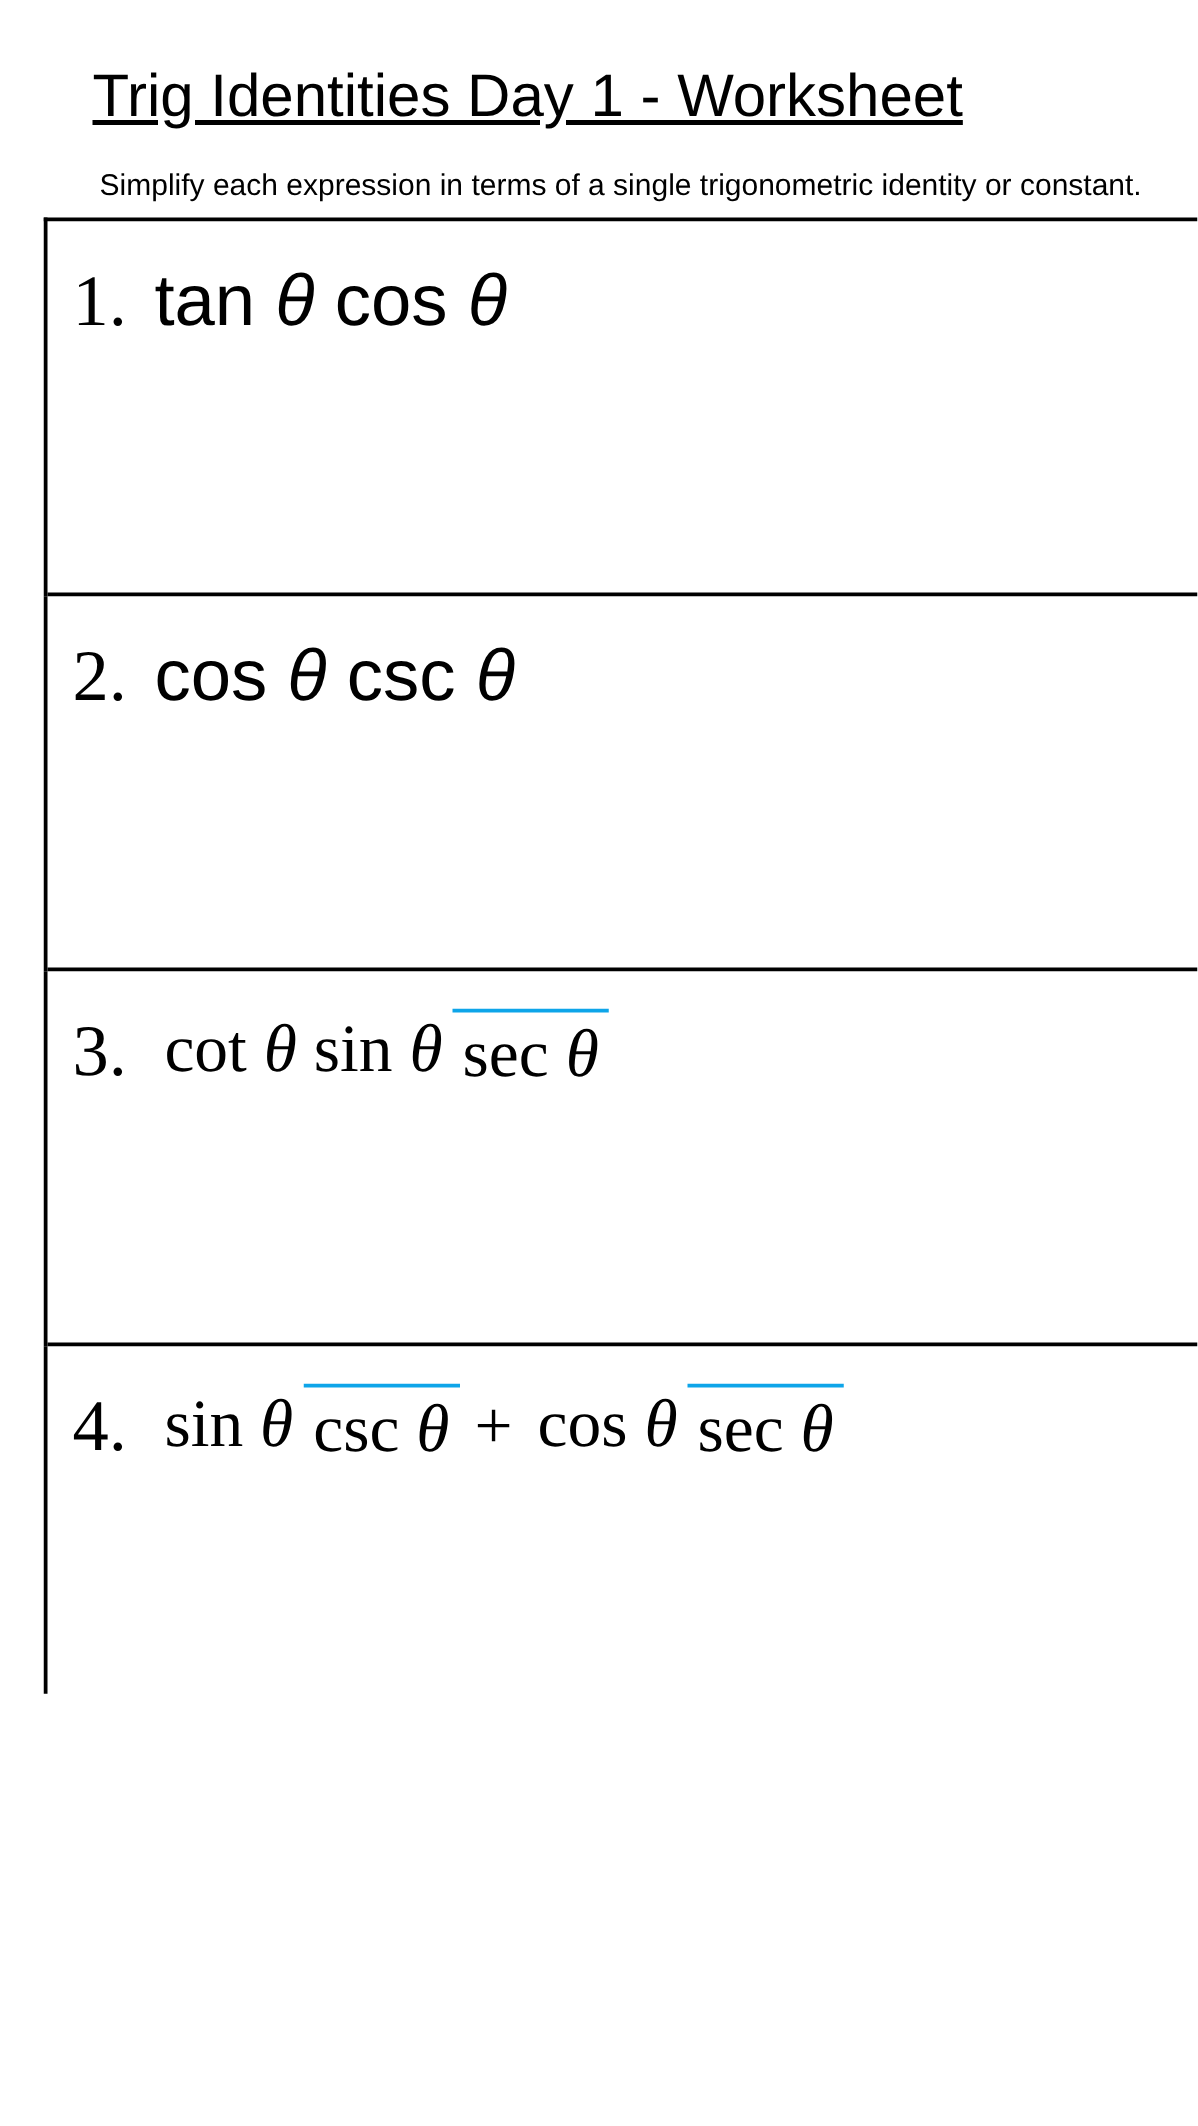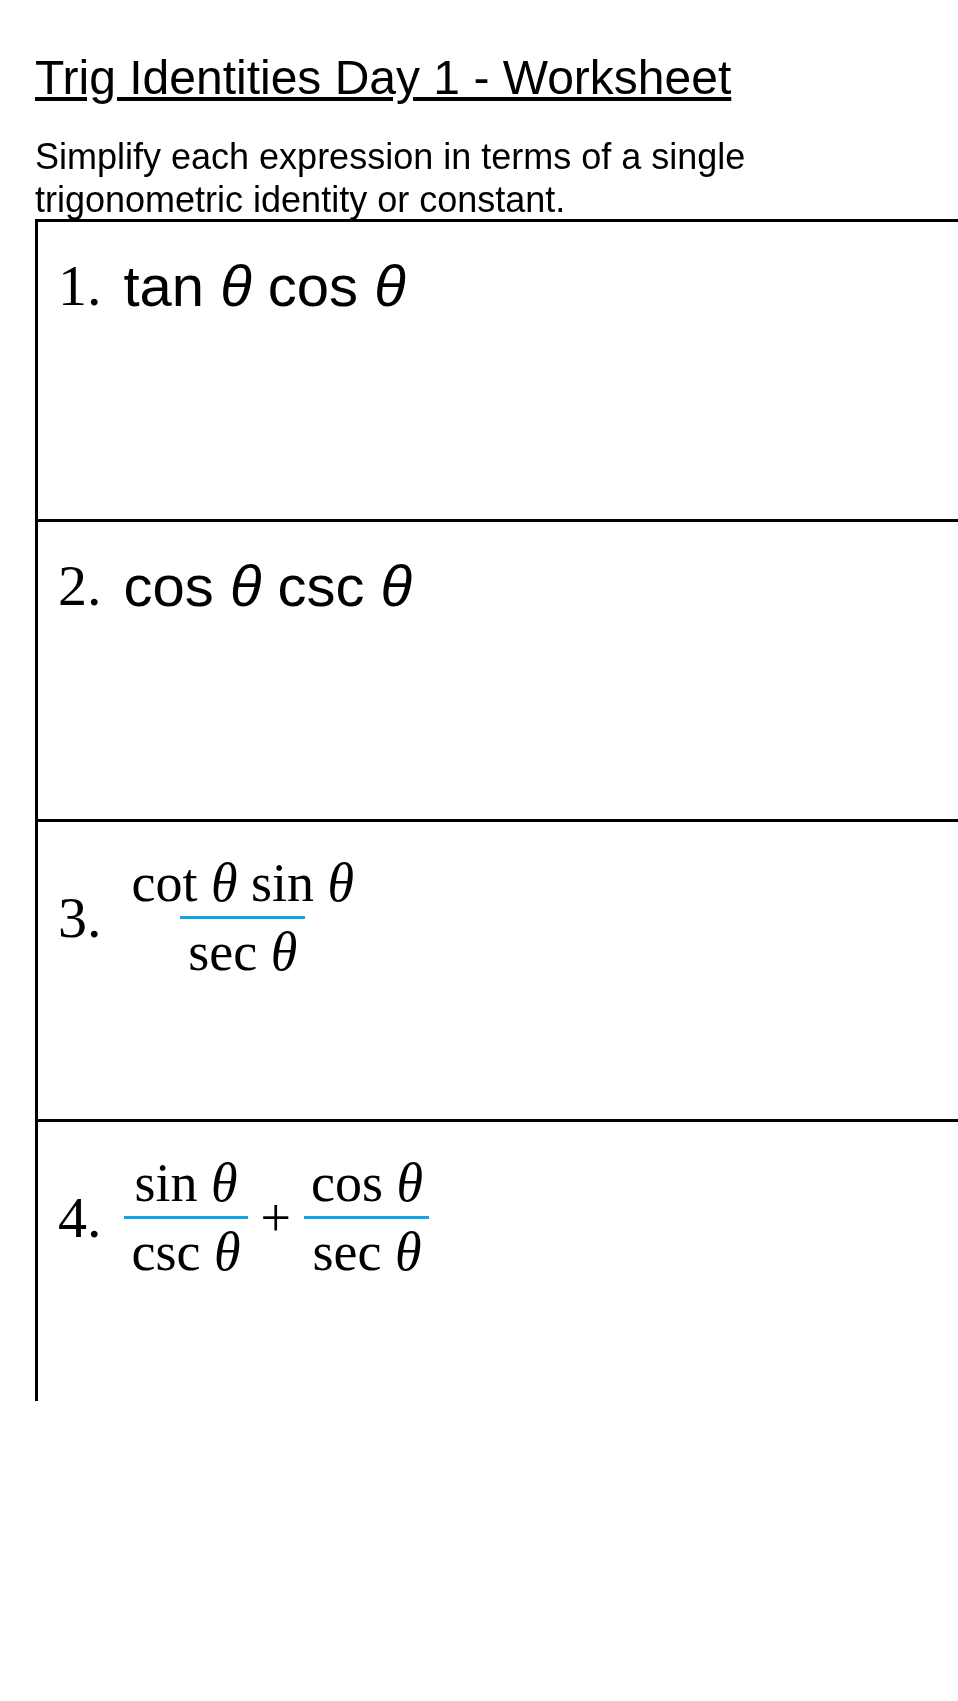--- a/index.html
+++ b/index.html
@@ -13,26 +13,28 @@
     width: 958px;
     height: 1701px;
     padding: 50px 0 0 35px;
     color: #000;
   }
   .title {
     font-size: 48px;
     text-decoration: underline;
     margin-bottom: 30px;
     font-weight: normal;
+    margin-left: 39px;
   }
   .instructions {
-    font-size: 36px;
+    font-size: 24px;
     line-height: 1.2;
-    margin-bottom: 0;
+    margin-bottom: 12px;
     font-weight: normal;
+    text-align: center;
   }
   .problems-table {
     border-collapse: collapse;
     width: 100%;
     margin-top: -2px;
   }
   .problems-table td {
     border-top: 3px solid #000;
     border-left: 3px solid #000;
     padding: 30px 20px 20px 20px;
@@ -53,21 +55,20 @@
     font-family: "Times New Roman", Times, serif;
   }
   .expr {
     font-family: Liberation Sans, sans-serif;
   }
   .theta {
     font-style: italic;
   }
   .frac {
     display: inline-flex;
-    flex-direction: column;
     align-items: center;
     vertical-align: middle;
     font-size: 54px;
     line-height: 1.15;
   }
   .frac .num {
     padding: 0 8px 2px 8px;
   }
   .frac .den {
     border-top: 3px solid #0ea5e9;

